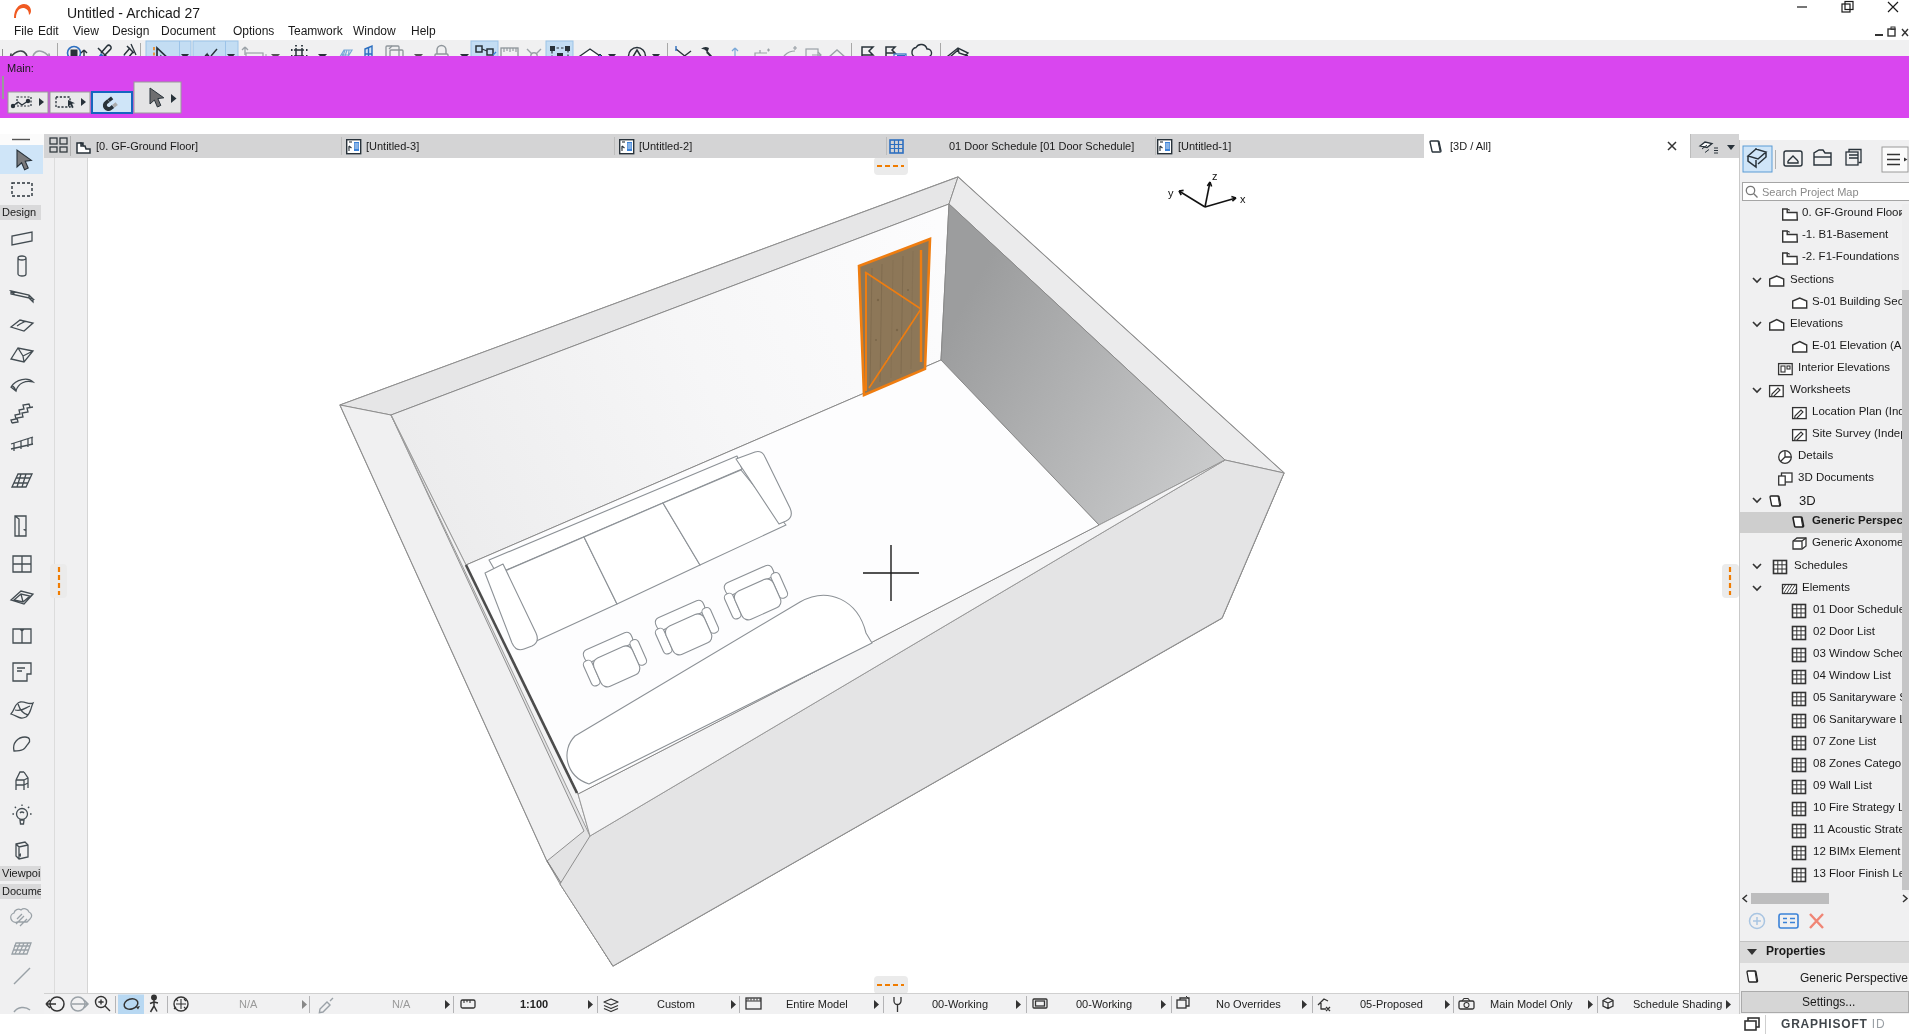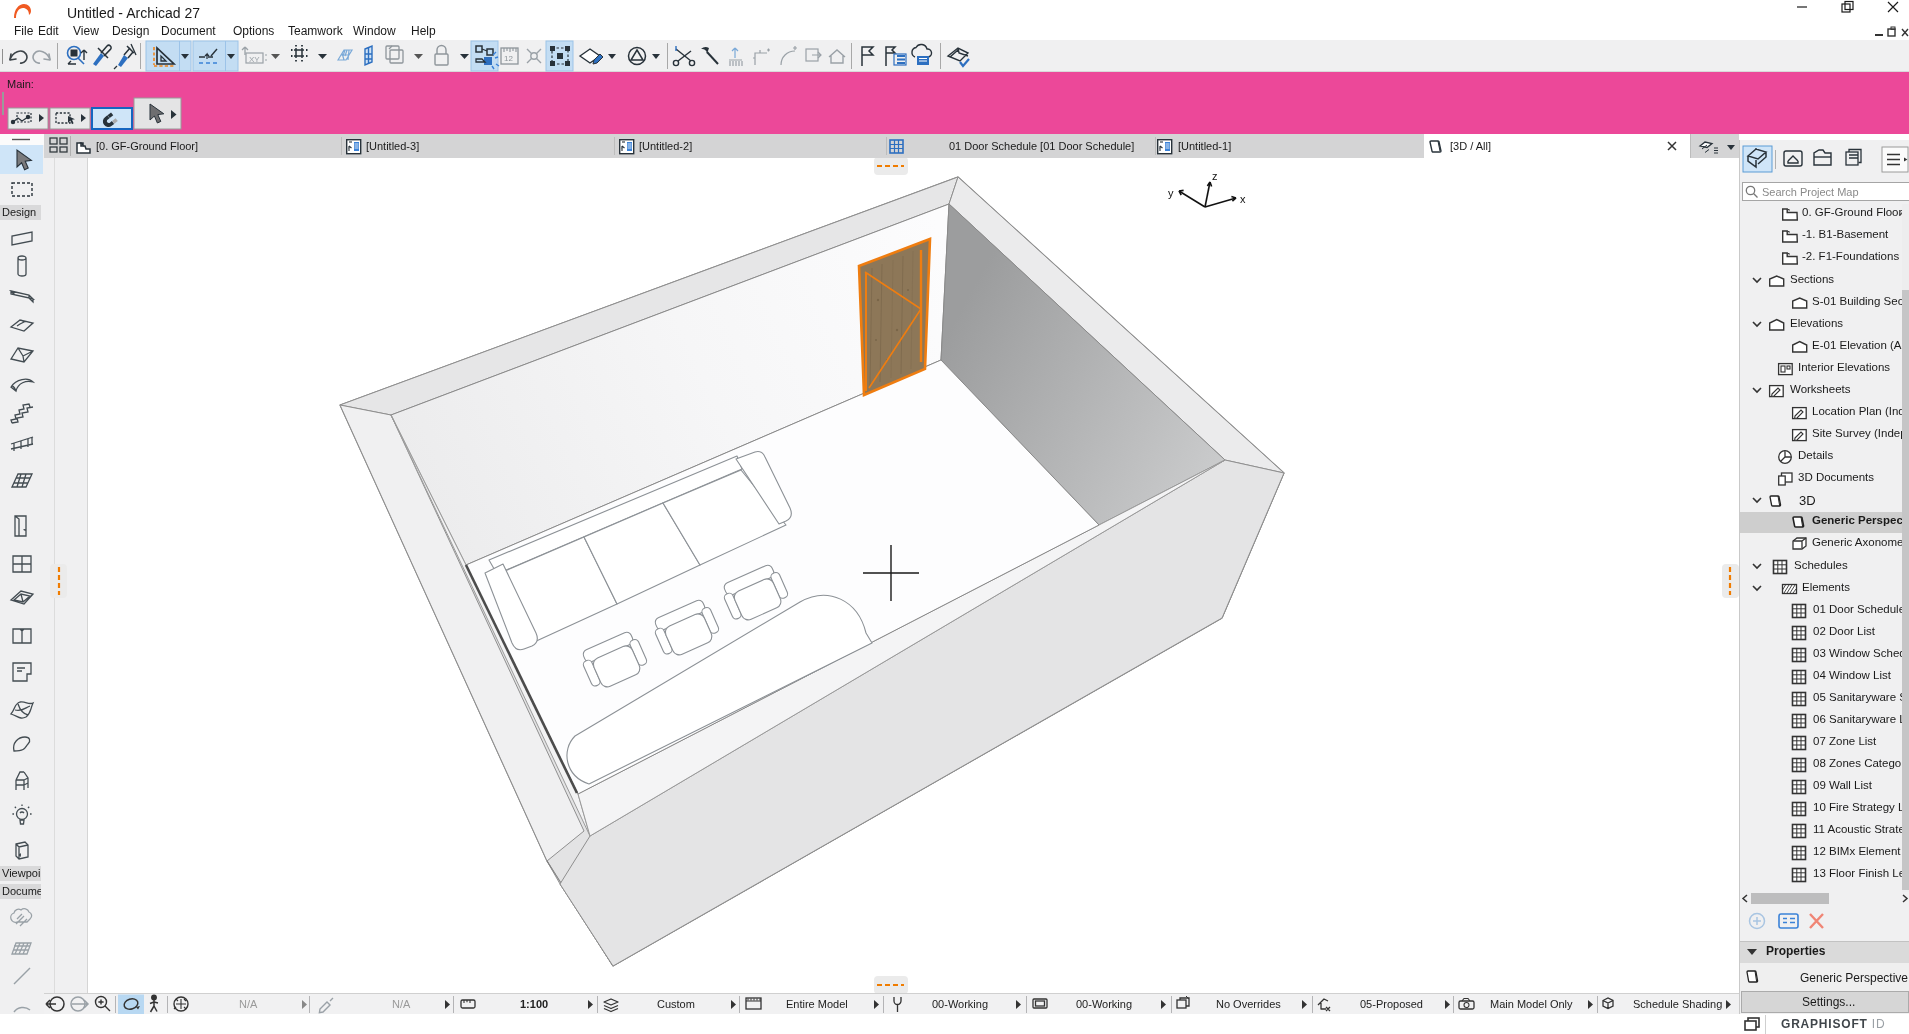--- a/index.html
+++ b/index.html
@@ -202,21 +202,21 @@
         <path d="M915,17 a5,5 0 0 1 1,-9.5 a6,6 0 0 1 11,1.5 a4,4 0 0 1 1,8"></path>
         <rect x="917" y="16" width="12" height="9" fill="#2d6fc0" stroke="none"></rect>
         <path d="M919,18.5 h8 M919,21 h8" stroke="#fff" stroke-width="1"></path>
       </g>
 <line x1="940.5" y1="3" x2="940.5" y2="29" stroke="#a8a8a8"></line>
 <g fill="none">
         <path d="M948,16 l10,-8 l10,5 l-8,8 z M958,8 l1,5 l9,3 M950,17 l8,-7" stroke="#28323a" stroke-width="1.4"></path>
         <path d="M960,22 l3,4 l6,-7" stroke="#2d6fc0" stroke-width="2.2"></path>
       </g>
 </svg>
-<div class="abs" style="left:0;top:72px;width:1909px;height:62px;background:#ec4899;">
+<div class="abs" style="left:0;top:56px;width:1909px;height:62px;background:#d946ef;">
 <div class="abs" style="left:7px;top:6px;font-size:11px;color:#1a1a1a;">Main:</div>
 <div class="abs" style="left:2px;top:20px;width:2px;height:23px;background:#9a9a9a;"></div>
 <svg class="abs" style="left:0;top:0" width="200" height="62" viewBox="0 0 200 62">
 <rect x="8" y="36" width="40" height="21" fill="#e9e9ea" stroke="#999"></rect>
 <g stroke="#28323a" fill="none" stroke-width="1.2">
           <rect x="17" y="41" width="14" height="9" stroke-dasharray="2,1.5"></rect>
           <path d="M13,50 l5,-4 l4,3 l6,-4"></path>
           <circle cx="13" cy="50" r="1.6" fill="#28323a"></circle>
           <circle cx="28" cy="45" r="1.6" fill="#28323a"></circle>
         </g>

